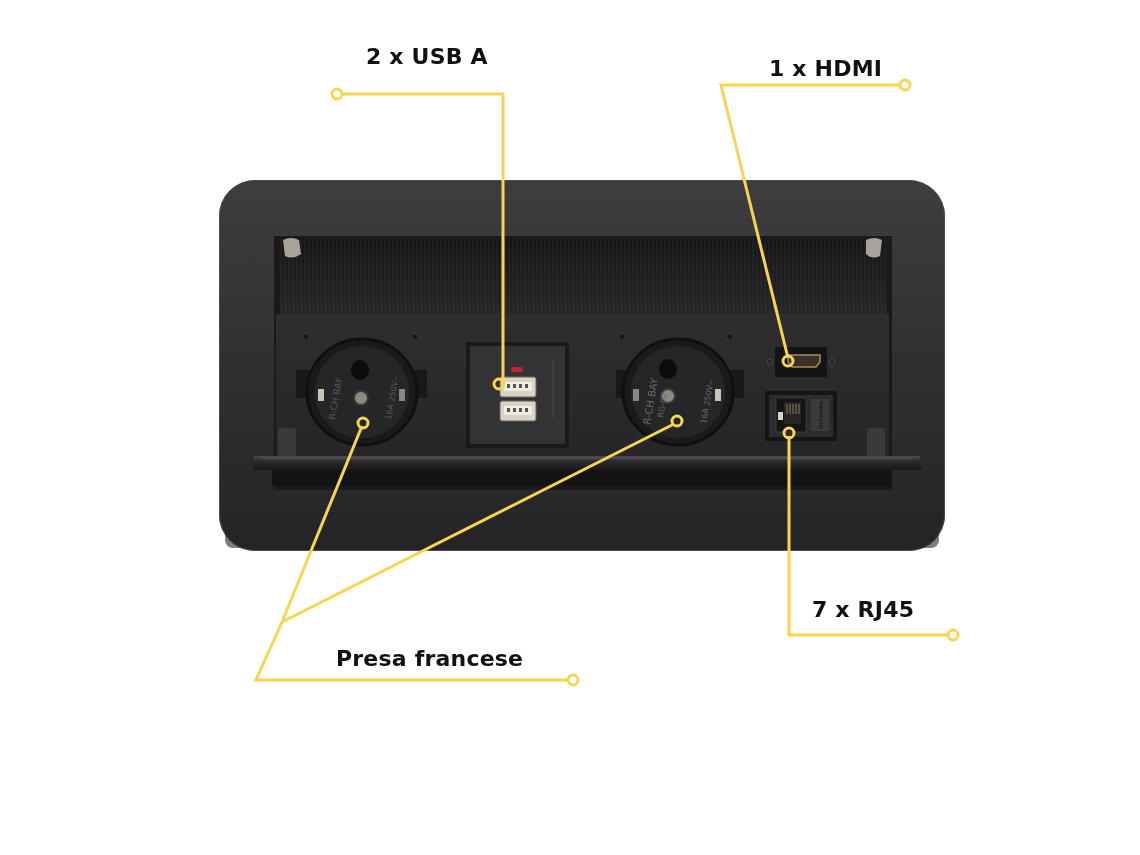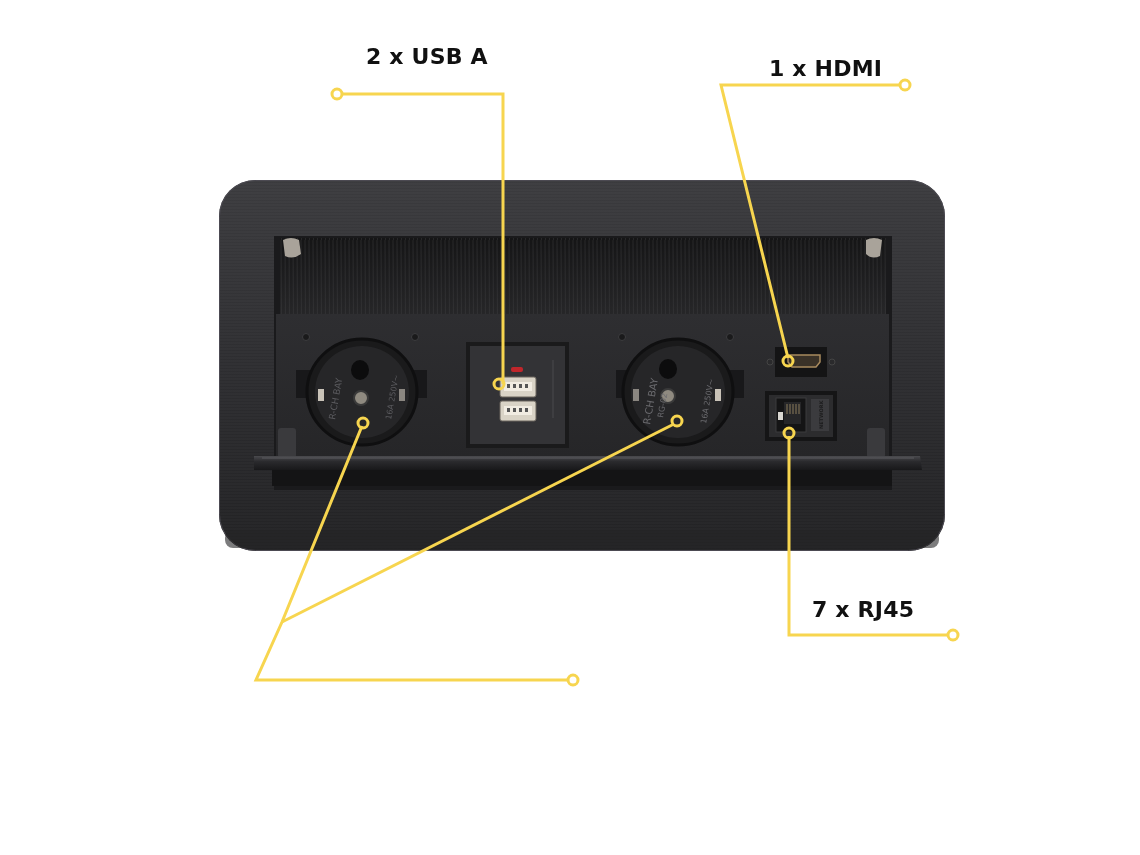--- a/index.html
+++ b/index.html
@@ -183,14 +183,15 @@
       <circle cx="788" cy="361" r="5"></circle>
       <circle cx="789" cy="433" r="5"></circle>
       <circle cx="363" cy="423" r="5"></circle>
       <circle cx="677" cy="421" r="5"></circle>
     </g>
   </svg>
 
   <div class="label" style="left:366px; top:44px;">2 x USB A</div>
   <div class="label" style="left:761px; top:56px;margin-left:8px;">1 x HDMI</div>
   <div class="label" style="left:812px; top:597px;">7 x RJ45</div>
+  <div class="label" style="left:336px; top:646px;">Presa francese</div>
 
 </div>
 
 </body></html>

